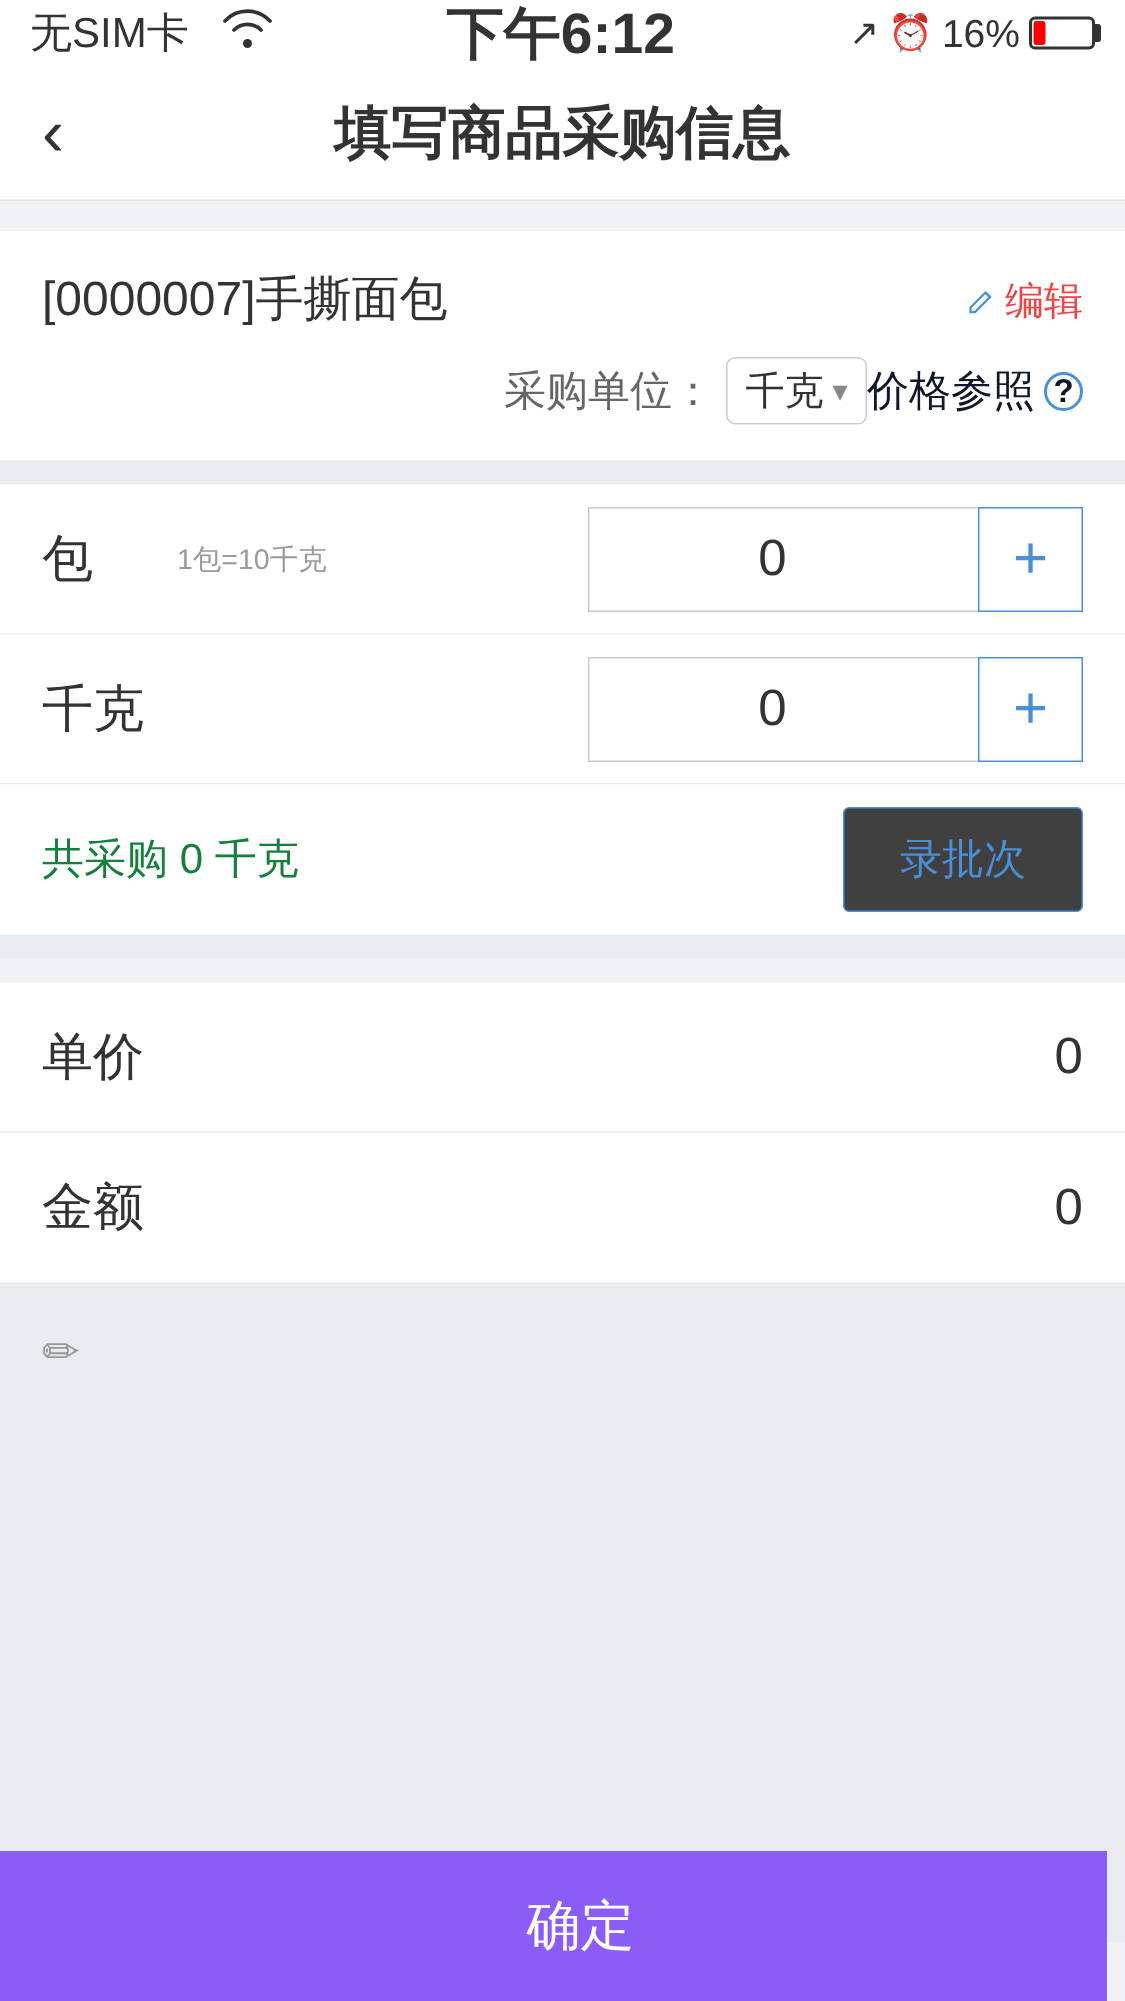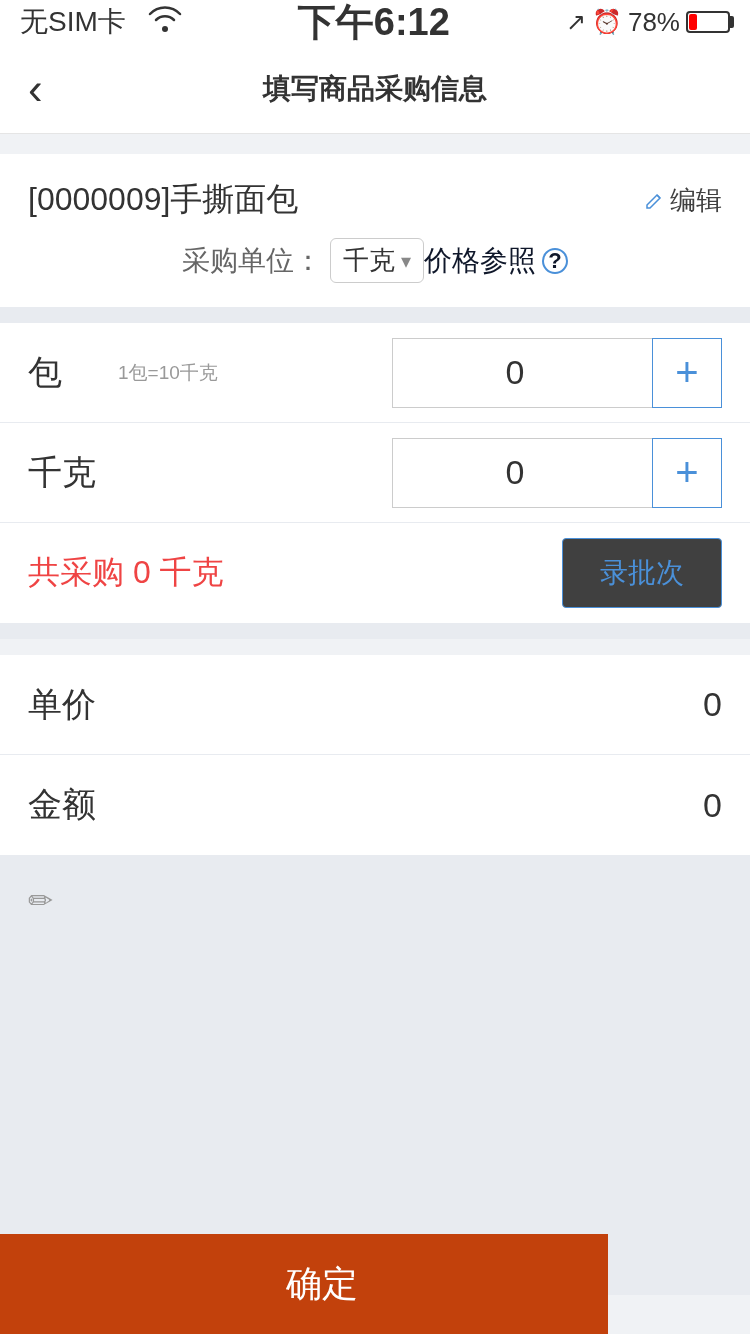--- a/index.html
+++ b/index.html
@@ -83,21 +83,21 @@
     }
     .nav-back {
       position: absolute;
       left: 28px;
       font-size: 44px;
       color: #333;
       cursor: pointer;
       line-height: 1;
     }
     .nav-title {
-      font-size: 28px;
+      font-size: 38px;
       font-weight: 600;
       color: #333;
     }
 
     
     .product-card {
       background: #fff;
       margin-top: 20px;
       padding: 24px 28px;
       display: flex;
@@ -128,29 +128,29 @@
       justify-content: space-between;
       margin-bottom: 16px;
     }
     .product-name {
       font-size: 32px;
       font-weight: 500;
       color: #333;
     }
     .edit-btn {
       font-size: 26px;
-      color: #404040;
+      color: #ef4444;
       display: flex;
       align-items: center;
       gap: 4px;
     }
     .product-unit-row {
       display: flex;
       align-items: center;
-      justify-content: center;
+      justify-content: flex-end;
     }
     .unit-label {
       font-size: 28px;
       color: #666;
     }
     .unit-select {
       display: flex;
       align-items: center;
       border: 1px solid #ccc;
       border-radius: 6px;
@@ -247,22 +247,22 @@
     
     .summary-row {
       display: flex;
       align-items: center;
       padding: 0 28px;
       height: 100px;
       background: #fff;
       border-bottom: none;
     }
     .summary-text {
-      font-size: 32px;
-      color: #ef4444;
+      font-size: 28px;
+      color: #15803d;
     }
     .batch-btn {
       margin-left: auto;
       width: 160px;
       height: 70px;
       border: 1px solid #4a90d9;
       color: #4a90d9;
       background: #404040;
       font-size: 28px;
       display: flex;
@@ -317,23 +317,23 @@
     .content-filler {
       background: #e8ebf0;
       height: 320px;
     }
 
     
     .confirm-btn {
       position: fixed;
       bottom: 0;
       left: 0;
-      width: 608px;
+      width: 738px;
       height: 100px;
-      background: #c2410c;
+      background: #8b5cf6;
       color: #fff;
       font-size: 36px;
       font-weight: 500;
       display: flex;
       align-items: center;
       justify-content: center;
       cursor: pointer;
       border: none;
       padding-left: 36px;
     }
@@ -349,36 +349,36 @@
         <path d="M17 20a3 3 0 1 1 0 6 3 3 0 0 1 0-6z" fill="#333"></path>
         <path d="M8 14a12.7 12.7 0 0 1 18 0" stroke="#333" stroke-width="2.5" fill="none" stroke-linecap="round"></path>
         <path d="M2 8a20.5 20.5 0 0 1 30 0" stroke="#333" stroke-width="2.5" fill="none" stroke-linecap="round"></path>
       </svg>
     </span>
   </div>
   <div class="status-center">下午6:12</div>
   <div class="status-right">
     <span style="font-size:24px;">↗</span>
     <span style="font-size:24px;">⏰</span>
-    <span>78%</span>
+    <span>16%</span>
     <span class="battery">
       <span class="battery-fill"></span>
     </span>
   </div>
 </div>
 
 <div class="nav-bar">
   <span class="nav-back">‹</span>
   <span class="nav-title">填写商品采购信息</span>
 </div>
 
 <div class="product-card">
   <div class="product-info">
     <div class="product-name-row">
-      <span class="product-name">[0000009]手撕面包</span>
+      <span class="product-name">[0000007]手撕面包</span>
       <span class="edit-btn">
         <svg width="22" height="22" viewBox="0 0 22 22" fill="none" xmlns="http://www.w3.org/2000/svg">
           <path d="M3 16l10-10 3 3-10 10H3v-3z" stroke="#4a90d9" stroke-width="1.5" fill="none"></path>
           <path d="M13 6l3 3" stroke="#4a90d9" stroke-width="1.5"></path>
         </svg>
         <span>编辑</span>
       </span>
     </div>
     <div class="product-unit-row">
       <div style="display:flex;align-items:center;">

